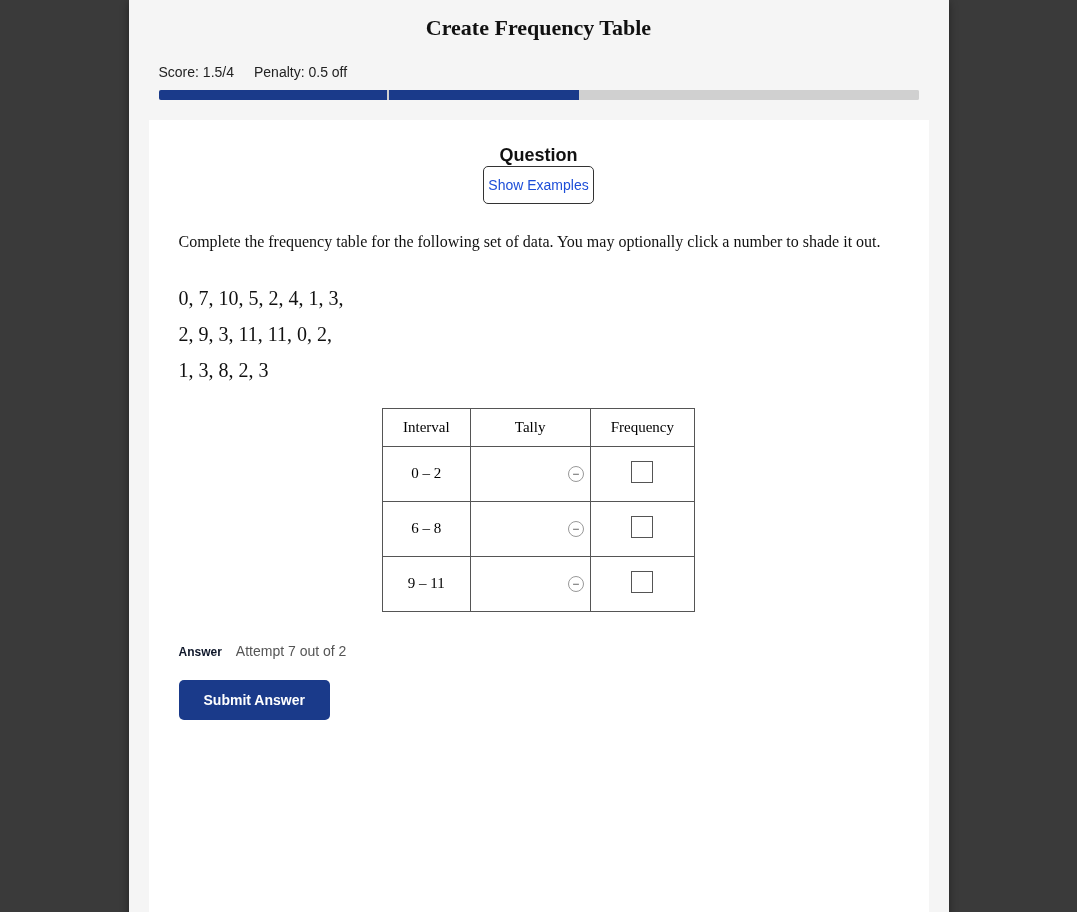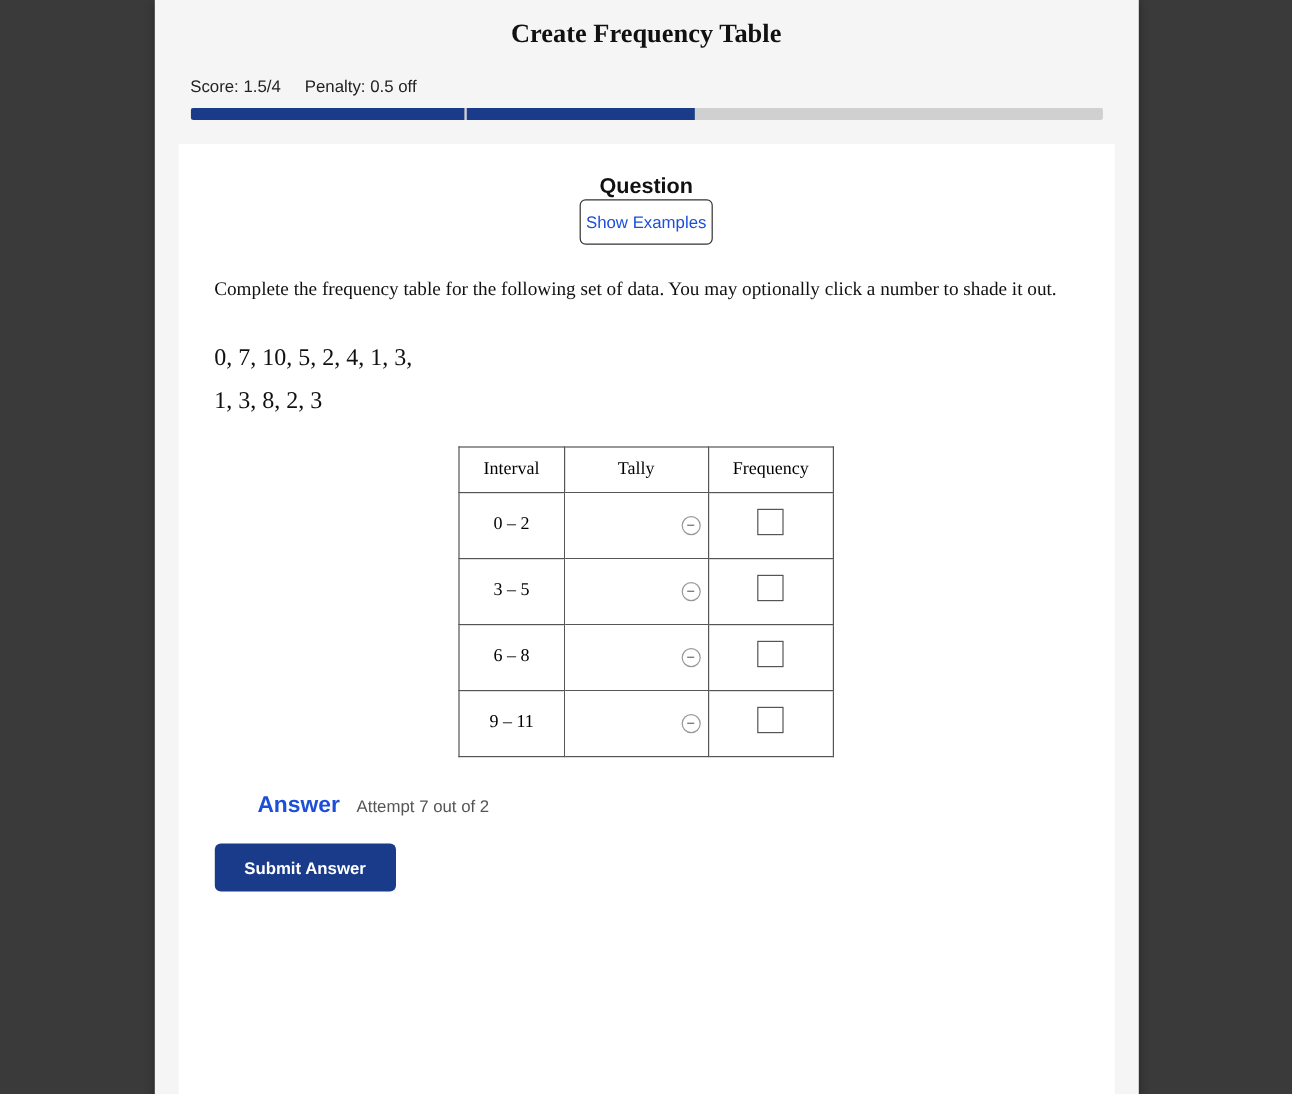--- a/index.html
+++ b/index.html
@@ -245,25 +245,24 @@
       background: #fff;
       cursor: pointer;
     }
 
     .answer-section {
       margin-top: 20px;
     }
 
     .answer-label {
       font-family: Arial, sans-serif;
-      font-size: 19px;
+      font-size: 12px;
       font-weight: bold;
-      color: #1d4ed8;
+      color: #0f172a;
       display: inline;
-      margin-left: 36px;
     }
 
     .attempt-text {
       font-family: Arial, sans-serif;
       font-size: 14px;
       color: #555;
       margin-left: 10px;
     }
 
     .submit-btn {
@@ -317,20 +316,21 @@
           <button class="show-examples-btn">
             <span>Show Examples</span>
           </button>
         </div>
       </div>
 
       <div class="question-text">Complete the frequency table for the following set of data. You may optionally click a number to shade it out.</div>
 
       <div class="data-set">
         <div>0,  7,  10,  5,  2,  4,  1,  3,</div>
+        <div>2,  9,  3,  11,  11,  0,  2,</div>
         <div>1,  3,  8,  2,  3</div>
       </div>
 
 
       <div class="table-wrapper">
         <table class="frequency-table">
           <thead>
             <tr>
               <th>Interval</th>
               <th>Tally</th>
@@ -341,29 +341,20 @@
             <tr>
               <td>0 – 2</td>
               <td class="tally-cell">
                 <button class="tally-minus-btn">−</button>
               </td>
               <td class="frequency-cell">
                 <span class="freq-checkbox"></span>
               </td>
             </tr>
             <tr>
-              <td>3 – 5</td>
-              <td class="tally-cell">
-                <button class="tally-minus-btn">−</button>
-              </td>
-              <td class="frequency-cell">
-                <span class="freq-checkbox"></span>
-              </td>
-            </tr>
-            <tr>
               <td>6 – 8</td>
               <td class="tally-cell">
                 <button class="tally-minus-btn">−</button>
               </td>
               <td class="frequency-cell">
                 <span class="freq-checkbox"></span>
               </td>
             </tr>
             <tr>
               <td>9 – 11</td>

